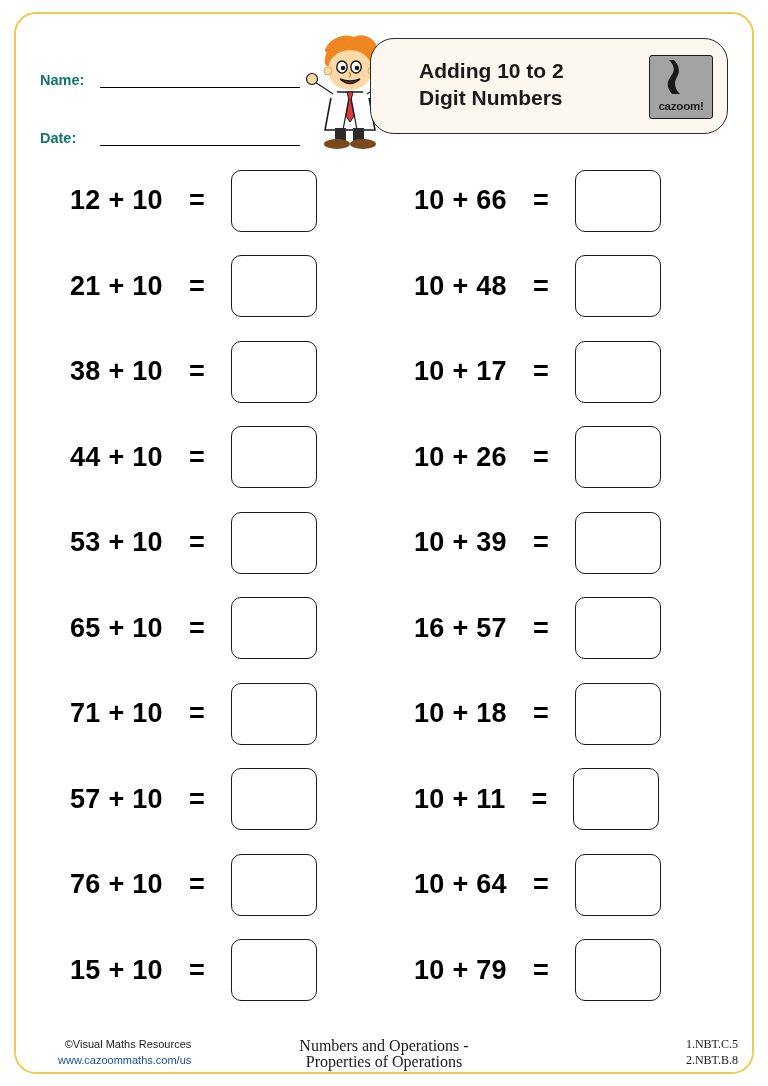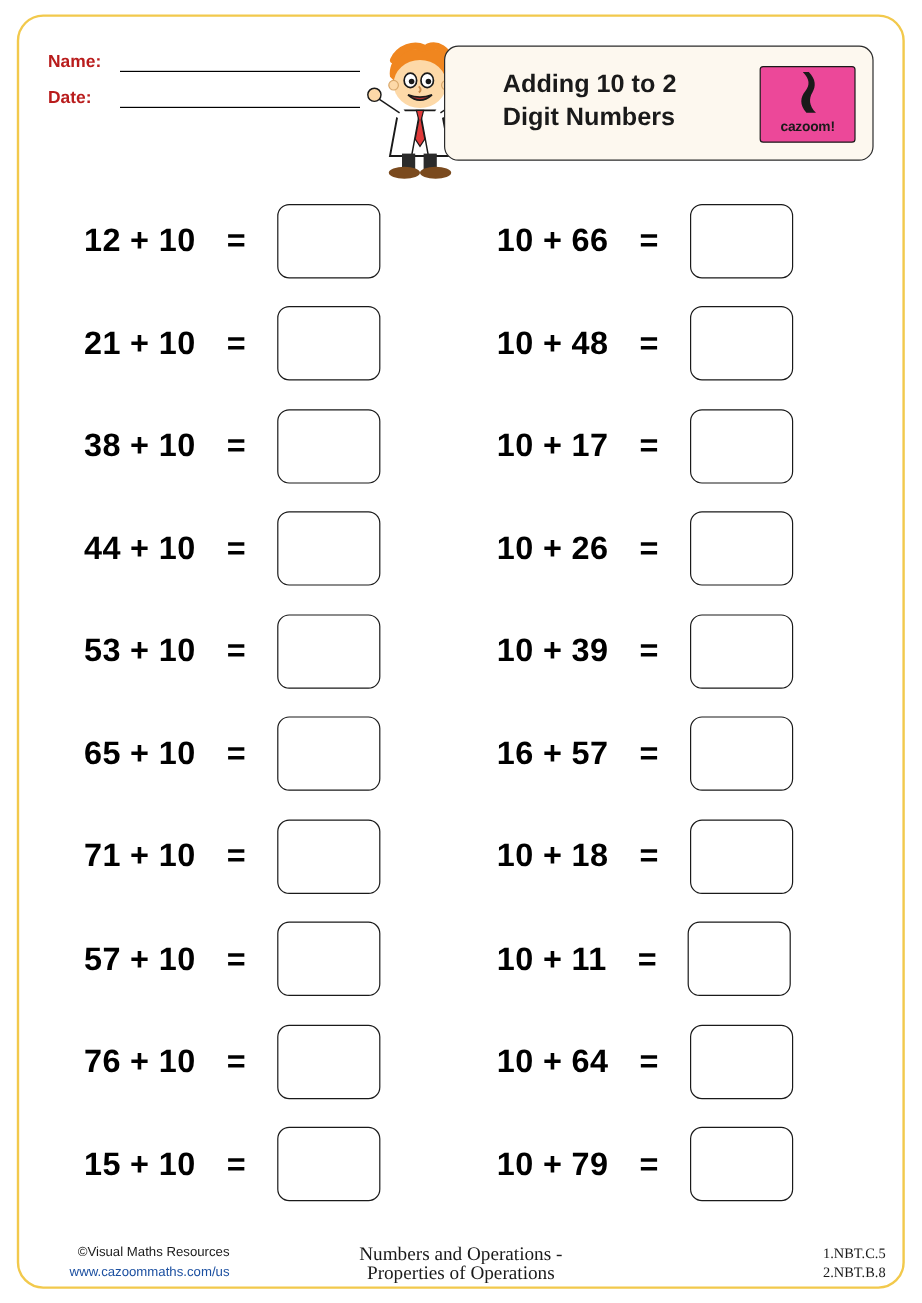--- a/index.html
+++ b/index.html
@@ -47,23 +47,24 @@
     width: 260px;
   }
   .field-row {
     display: flex;
     align-items: flex-end;
     margin-bottom: 14px;
   }
   .field-label {
     font-size: 14.5px;
     font-weight: bold;
-    color: #b91c1c;
+    color: #0f766e;
     width: 58px;
     line-height: 16px;
+    margin-top: 28px;
   }
   .field-line {
     flex: 1;
     border-bottom: 1.6px solid #000;
     height: 13px;
     margin-left: 2px;
   }
 
   
   .mascot {
@@ -77,43 +78,42 @@
   
   .title-box {
     position: absolute;
     left: 330px;
     top: 2px;
     width: 358px;
     height: 96px;
     box-sizing: border-box;
     background: #fdf8ef;
     border: 1.6px solid #2b2b2b;
-    border-radius: 12px;
+    border-radius: 24px;
   }
   .title-text {
     position: absolute;
     left: 48px;
     top: 18px;
     width: 220px;
     font-size: 21px;
     font-weight: bold;
     color: #1a1a1a;
     line-height: 27px;
   }
   .logo-box {
     position: absolute;
     right: 14px;
     top: 16px;
     width: 62px;
     height: 62px;
-    background: #ec4899;
+    background: #a3a3a3;
     border: 1.5px solid #1a1a1a;
     border-radius: 3px;
     overflow: hidden;
-    padding-left: 16px;
   }
   .logo-word {
     position: absolute;
     left: 0;
     right: 0;
     bottom: 6px;
     text-align: center;
     font-size: 11.5px;
     font-weight: bold;
     color: #1a1a1a;

